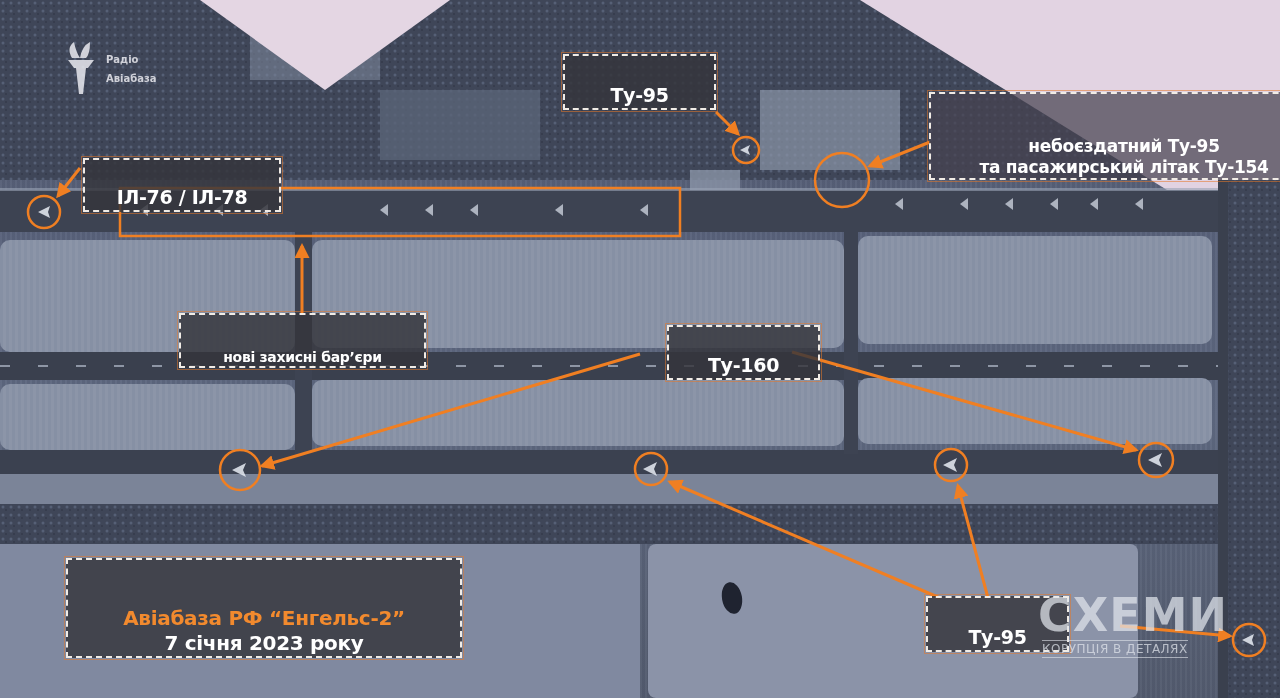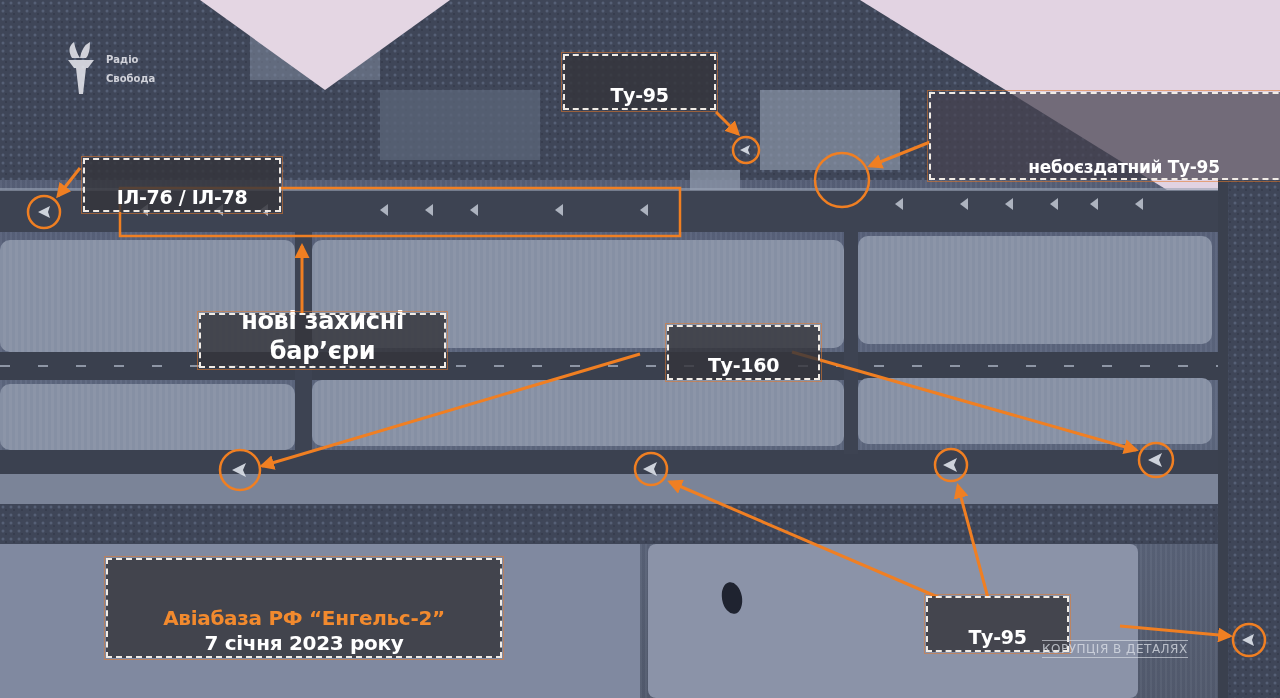--- a/index.html
+++ b/index.html
@@ -145,50 +145,52 @@
 
   <div class="logo-rs">
     <svg width="40" height="56" viewBox="0 0 40 56">
       <path d="M8,18 Q2,8 10,2 Q12,12 16,18 z" fill="currentColor"></path>
       <path d="M16,18 Q18,6 26,2 Q26,14 22,18 z" fill="currentColor"></path>
       <path d="M4,20 L30,20 L24,28 L10,28 z" fill="currentColor"></path>
       <path d="M12,28 L22,28 L19,54 L15,54 z" fill="currentColor"></path>
     </svg>
     <div class="txt">
       <div>Радіо</div>
-      <div>Свобода</div>
+      <div>Авіабаза</div>
     </div>
   </div>
 
   <div class="callout" style="left:83px; top:110px; width:198px; height:54px; font-size:19px;margin-top:48px;">
     <span>ІЛ-76 / ІЛ-78</span>
   </div>
 
   <div class="callout" style="left:563px; top:54px; width:153px; height:56px; font-size:19px;">
     <span>Ту-95</span>
   </div>
 
   <div class="callout" style="left:929px; top:92px; width:390px; height:88px; font-size:17px; background:rgba(70,66,80,0.72);">
     <span>небоєздатний Ту-95</span>
+    <span>та пасажирський літак Ту-154</span>
   </div>
 
-  <div class="callout" style="left:179px; top:313px; width:247px; height:55px; font-size:24px;margin-left:20px;">
+  <div class="callout" style="left:179px; top:313px; width:247px; height:55px; font-size:14px;">
     <span>нові захисні бар’єри</span>
   </div>
 
   <div class="callout" style="left:640px; top:325px; width:153px; height:55px; font-size:19px;margin-left:27px;">
     <span>Ту-160</span>
   </div>
 
-  <div class="callout" style="left:66px; top:558px; width:396px; height:100px; font-size:20px;margin-left:40px;">
+  <div class="callout" style="left:66px; top:558px; width:396px; height:100px; font-size:20px;">
     <span class="title-orange">Авіабаза РФ “Енгельс-2”</span>
     <span>7 січня 2023 року</span>
   </div>
 
   <div class="callout" style="left:926px; top:596px; width:143px; height:56px; font-size:19px;">
     <span>Ту-95</span>
   </div>
 
   <div class="logo-schemy">
+    <div class="big">СХЕМИ</div>
     <div class="small">КОРУПЦІЯ В ДЕТАЛЯХ</div>
   </div>
 
 </div>
 
 </body></html>

